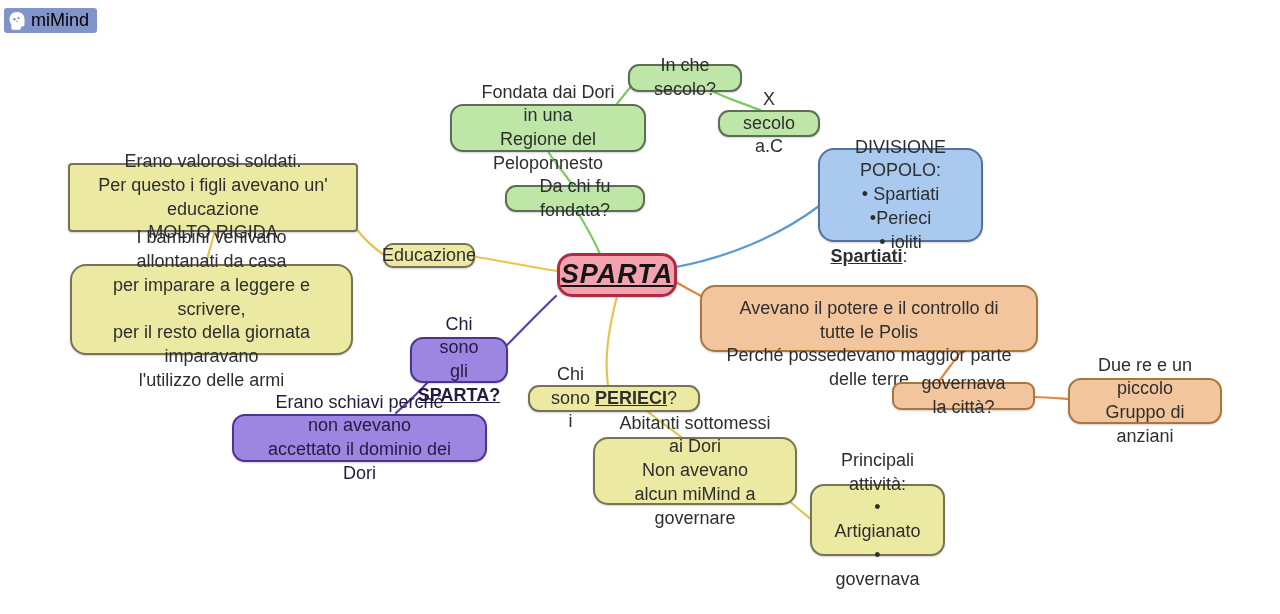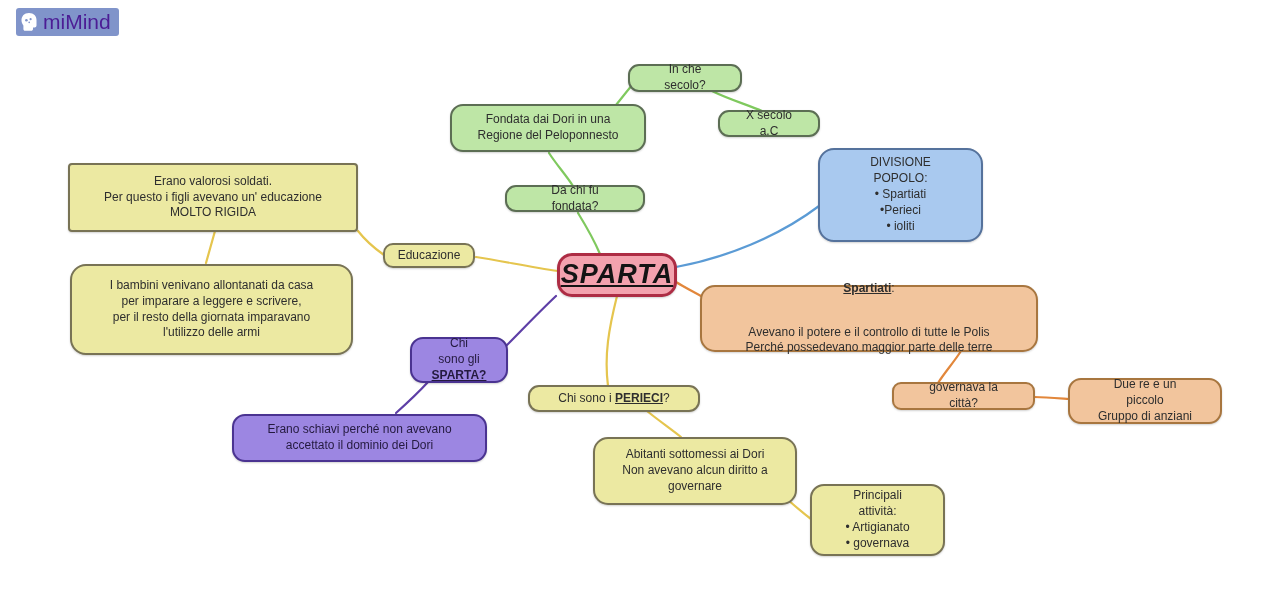--- a/index.html
+++ b/index.html
@@ -9,44 +9,44 @@
     font-family:"Liberation Sans", sans-serif;
   }
   .canvas { position:absolute; left:0; top:0; width:1280px; height:614px; }
   svg.edges { position:absolute; left:0; top:0; z-index:0; }
   svg.edges path { fill:none; stroke-width:2.2; stroke-linecap:round; }
 
   .node {
     position:absolute; z-index:1; box-sizing:border-box;
     display:flex; flex-direction:column; align-items:center; justify-content:center;
     text-align:center; border:2px solid; border-radius:13px;
-    color:#2e2e2e; font-size:12px; line-height:1.32;
+    color:#2e2e2e; font-size:18px; line-height:1.32;
     white-space:pre-line; padding:3px 24px;
     box-shadow:0 1px 2px rgba(0,0,0,0.18);
   }
   .green  { background:#bee6a6; border-color:#5c6e54; }
   .yellow { background:#ece9a2; border-color:#787355; }
   .blue   { background:#a9c9ef; border-color:#55729c; }
   .orange { background:#f2c59d; border-color:#a8763f; }
   .purple { background:#9c86e2; border-color:#4a3391; color:#241a3f; }
   .pink   { background:#f3a2ae; border-color:#ad2c44; }
 
   .sparta {
     font-size:27px; font-weight:bold; font-style:italic;
     text-decoration:underline; color:#141414; letter-spacing:1px;
     border-width:3px; border-radius:15px; padding:2px 28px;
   }
   .bu { font-weight:bold; text-decoration:underline; }
   .nowrap { white-space:normal; }
 
   .logo {
-    position:absolute; left:16px; top:8px; z-index:2;
+    position:absolute; left:4px; top:8px; z-index:2;
     display:flex; align-items:center; gap:5px;
     background:#8094ca; border-radius:3px; padding:2px 8px 2px 4px;
-    color:#4c1d95; font-size:21px;
+    color:#000000; font-size:18px;
   }
   .logo svg { display:block; }
 </style>
 </head>
 <body>
 
 <div class="canvas">
 
   <svg class="edges" width="1280" height="614">
     <path d="M 600 254 C 594 240, 586 226, 578 213" stroke="#7fc95e"></path>
@@ -111,21 +111,21 @@
   </div>
 
   <div class="node purple" style="left:232px; top:414px; width:255px; height:48px;">Erano schiavi perché non avevano
 accettato il dominio dei Dori</div>
 
   <div class="node yellow nowrap" style="left:528px; top:385px; width:172px; height:27px; border-radius:11px; flex-direction:row;">
     <span>Chi sono i </span>&nbsp;<span class="bu">PERIECI</span><span>?</span>
   </div>
 
   <div class="node yellow" style="left:593px; top:437px; width:204px; height:68px; border-radius:15px;">Abitanti sottomessi ai Dori
-Non avevano alcun diritto a
+Non avevano alcun miMind a
 governare</div>
 
   <div class="node yellow" style="left:810px; top:484px; width:135px; height:72px; border-radius:14px;">Principali attività:
 • Artigianato
 • governava</div>
 
 </div>
 
 <div class="logo">
   <svg width="18" height="20" viewBox="0 0 18 20">

